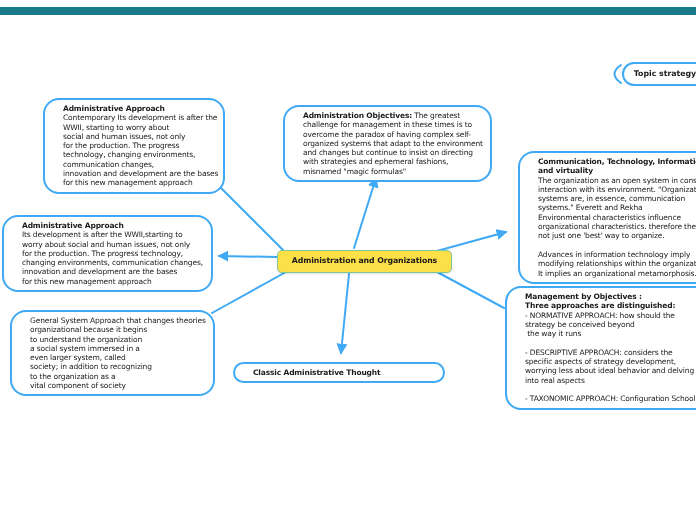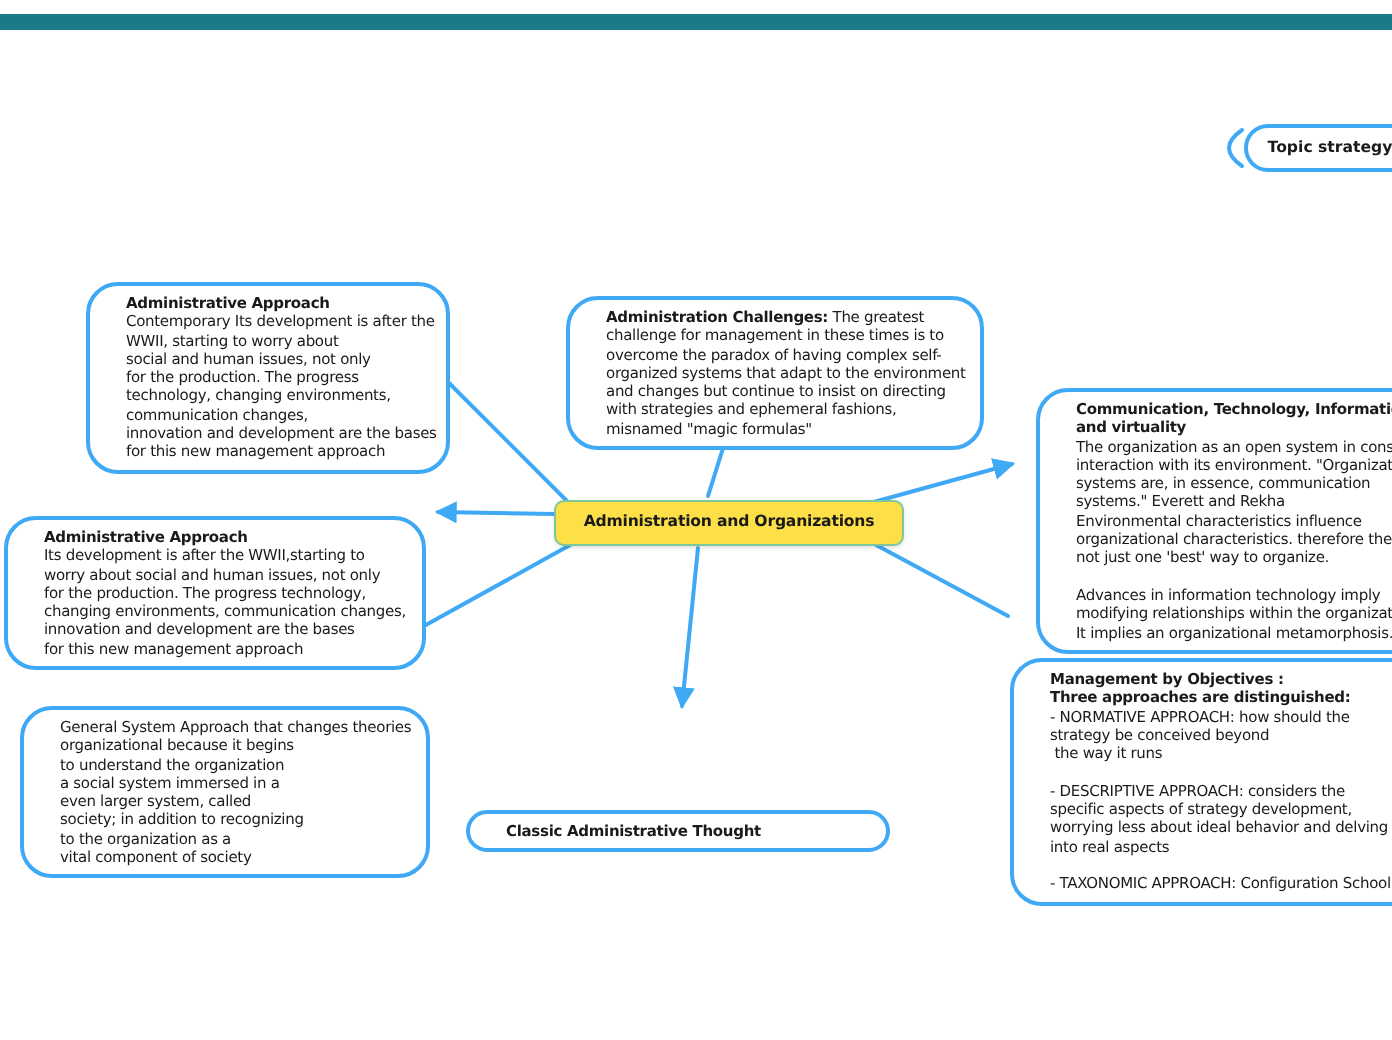--- a/index.html
+++ b/index.html
@@ -21,21 +21,20 @@
   .bubble{
     position:absolute;
     background:#ffffff;
     border:2px solid #3fa9f5;
     border-radius:16px;
     padding:4px 6px 4px 18px;
     font-size:7.5px;
     line-height:9.3px;
     letter-spacing:-0.15px;
     z-index:2;
-    margin-top:43px;
   }
   .bubble-title{display:block;font-weight:bold;white-space:pre;}
   .bubble-body{display:block;white-space:pre;}
   .inline .bubble-title,.inline .bubble-body{display:inline;}
   .b0{left:43px;top:98px;width:182px;}
   .b1{left:2px;top:215px;width:211px;}
   .b2{left:10px;top:310px;width:205px;}
   .b3{left:283px;top:105px;width:209px;}
   .b4{left:518px;top:151px;width:196px;}
   .b5{left:505px;top:286px;width:208px;}
@@ -109,21 +108,21 @@
     <span class="bubble-body">General System Approach that changes theories
 organizational because it begins
 to understand the organization
 a social system immersed in a
 even larger system, called
 society; in addition to recognizing
 to the organization as a
 vital component of society</span>
   </div>
 
-<div class="bubble b3 inline"><span class="bubble-title">Administration Challenges:</span><span class="bubble-body"> The greatest
+<div class="bubble b3 inline"><span class="bubble-title">Administration Objectives:</span><span class="bubble-body"> The greatest
 challenge for management in these times is to
 overcome the paradox of having complex self-
 organized systems that adapt to the environment
 and changes but continue to insist on directing
 with strategies and ephemeral fashions,
 misnamed "magic formulas"</span></div>
 
 <div class="bubble b4">
     <span class="bubble-title">Communication, Technology, Information
 and virtuality</span>

